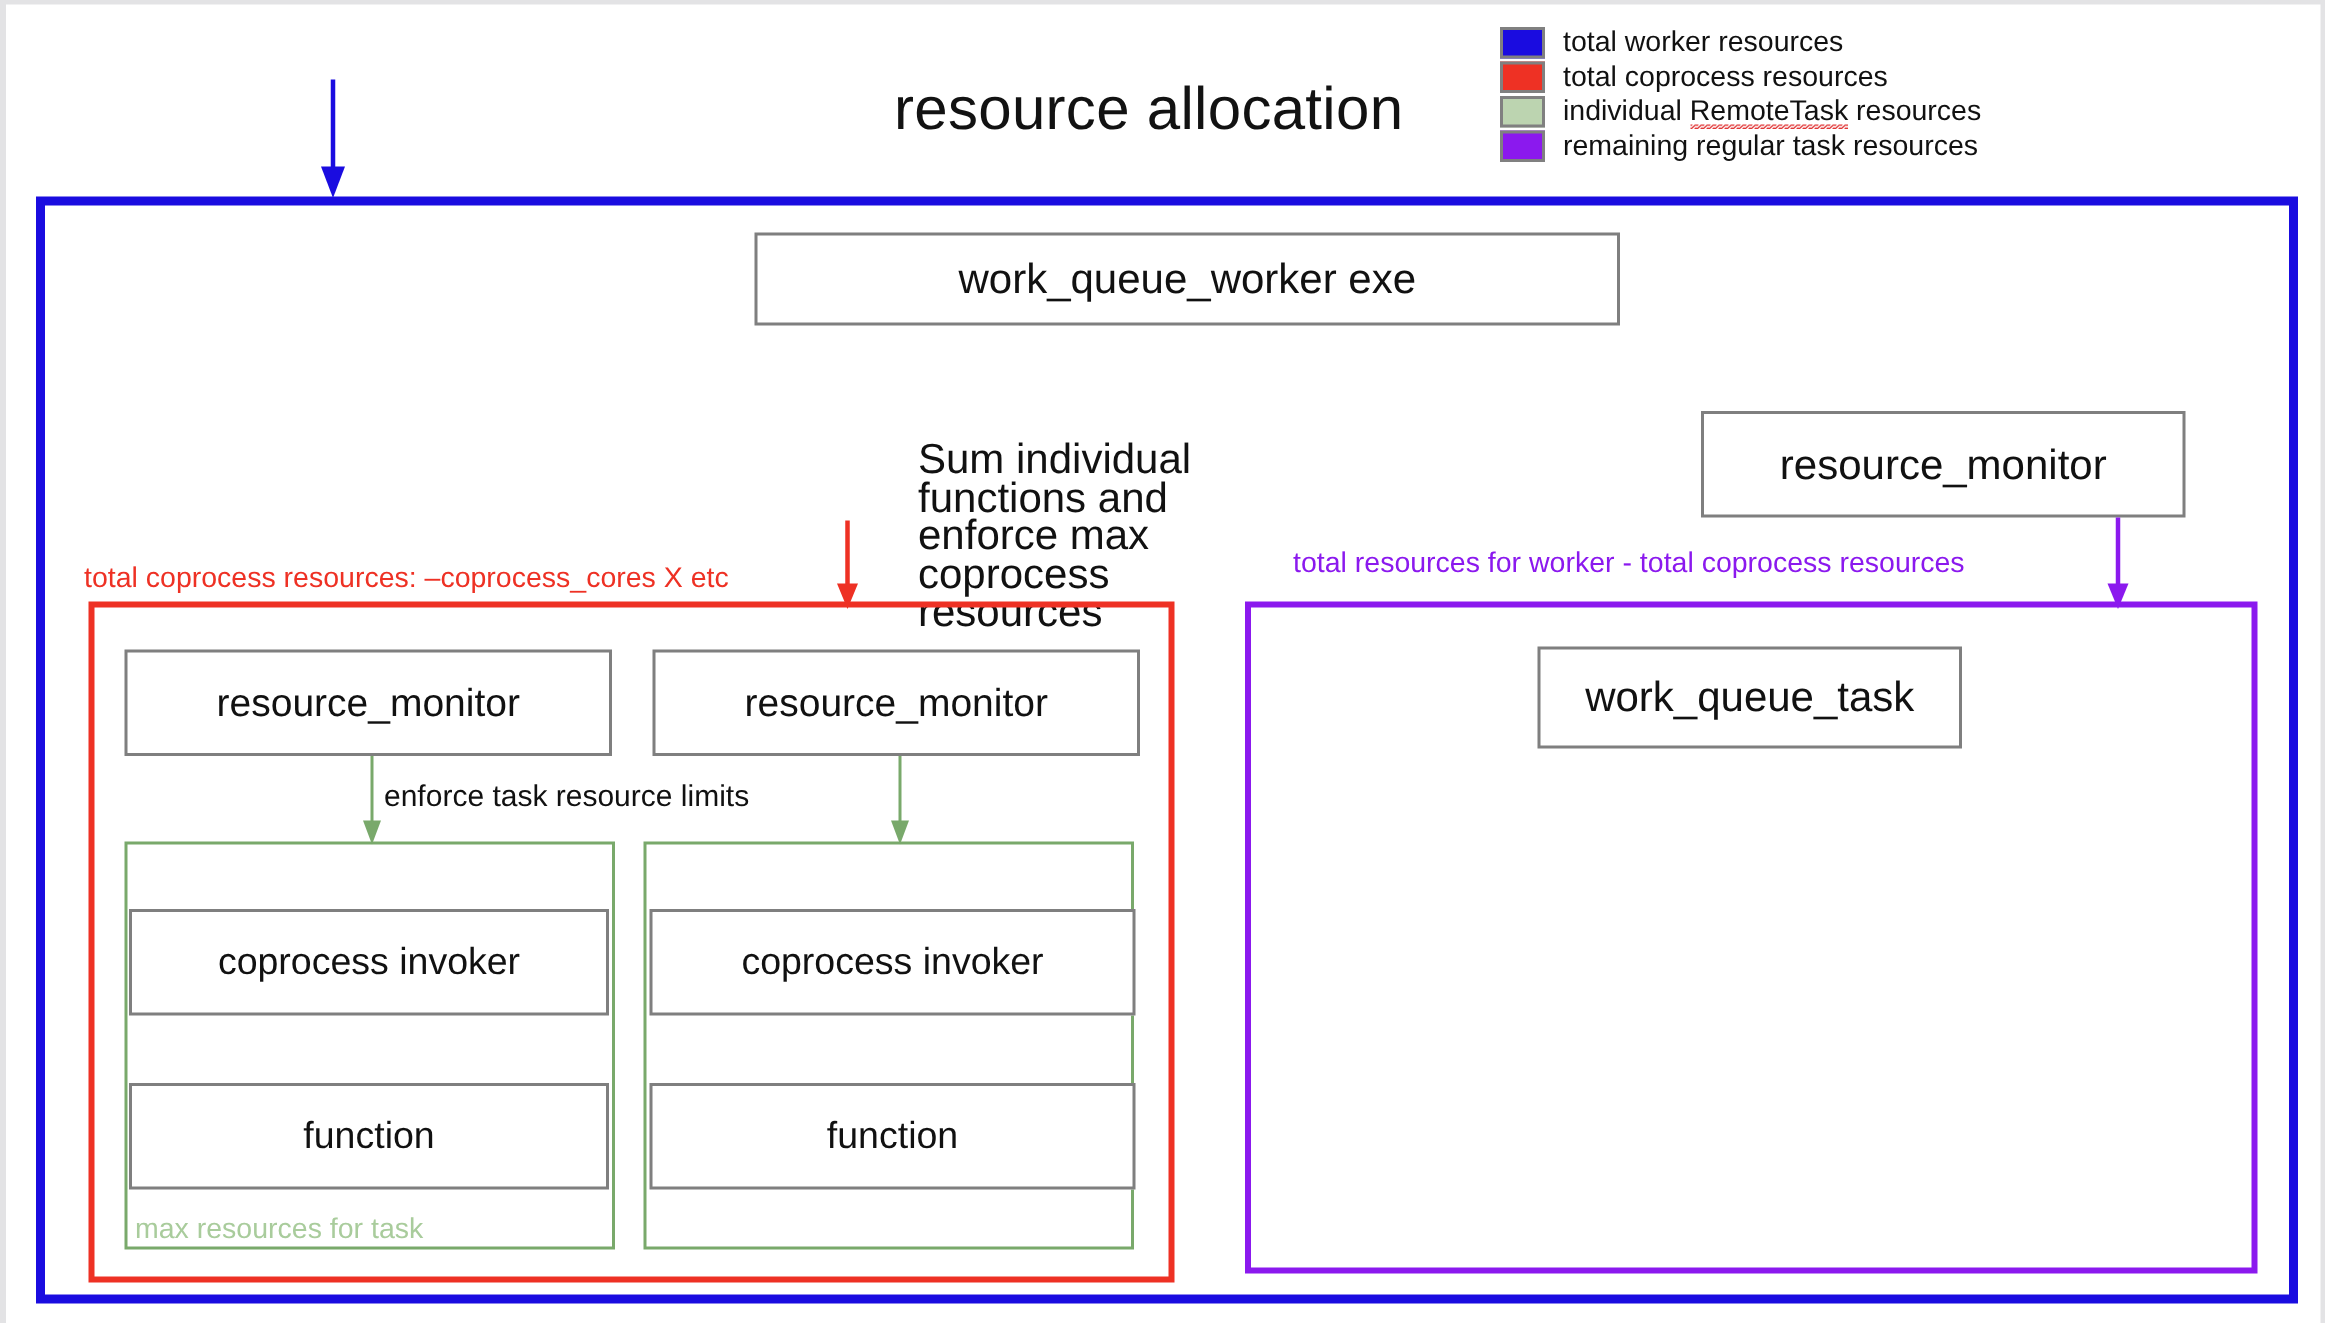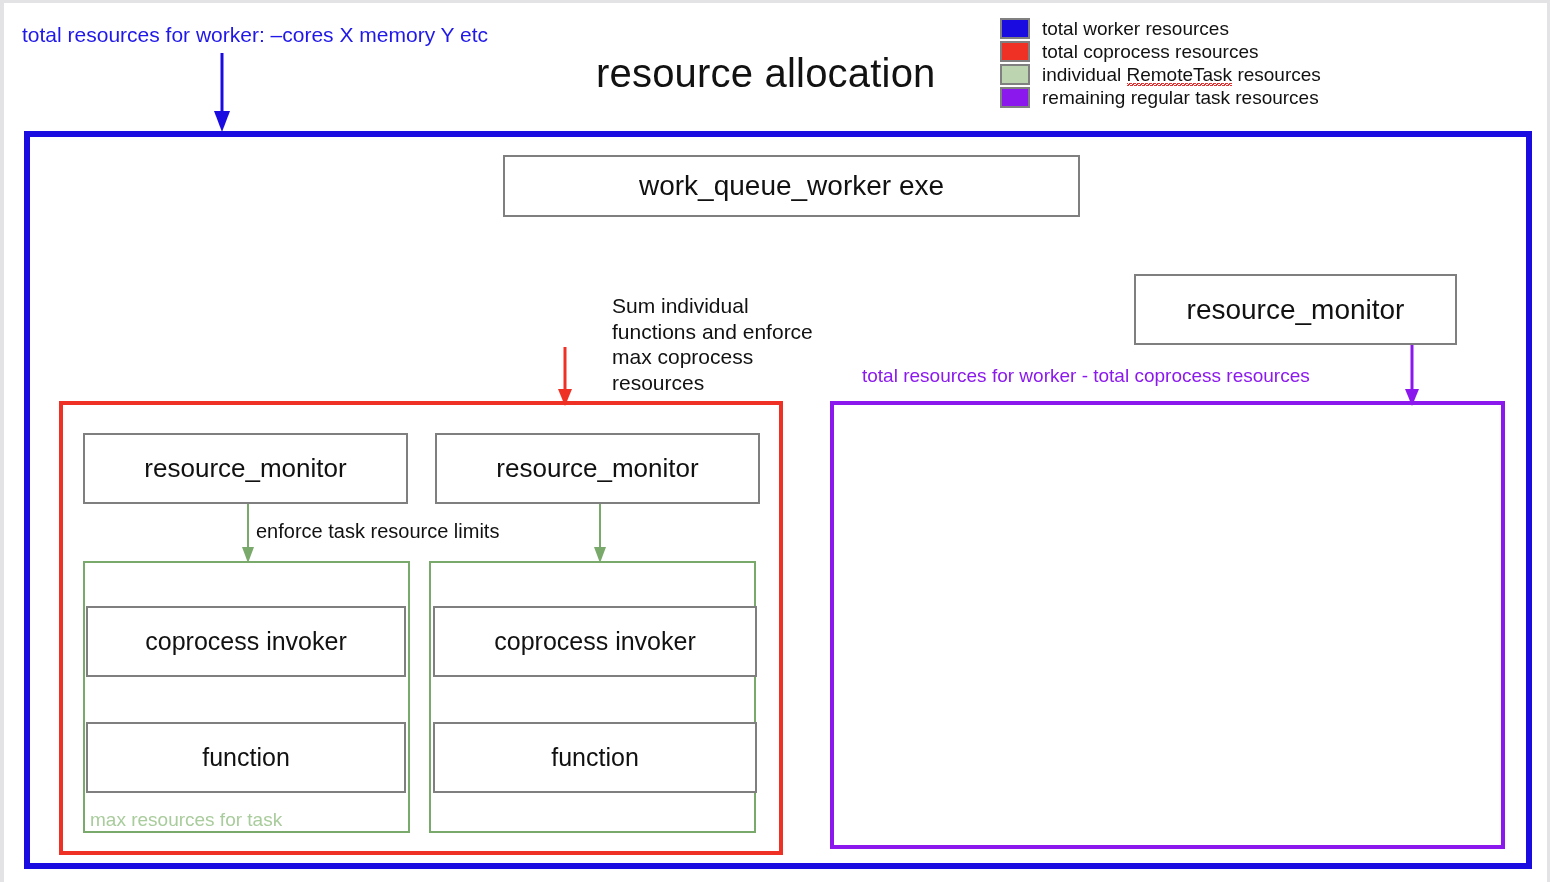--- a/index.html
+++ b/index.html
@@ -132,21 +132,21 @@
   #box-wq-task      { left: 1021px; top: 428px; width: 283px; height: 68px; font-size: 28px; }
   #box-invoker-1    { left: 82px;  top: 603px; width: 320px; height: 71px; font-size: 25px; }
   #box-invoker-2    { left: 429px; top: 603px; width: 324px; height: 71px; font-size: 25px; }
   #box-function-1   { left: 82px;  top: 719px; width: 320px; height: 71px; font-size: 25px; }
   #box-function-2   { left: 429px; top: 719px; width: 324px; height: 71px; font-size: 25px; }
 
   
   #note-sum {
     left: 608px; top: 290px;
     width: 215px;
-    font-size: 21px;
+    font-size: 28px;
     color: #111111;
     line-height: 25.5px;
   }
   #note-enforce {
     left: 252px; top: 517px;
     font-size: 20px;
     color: #111111;
     white-space: nowrap;
   }
 
@@ -155,21 +155,20 @@
   #arrow-red-ctrl   { left: 553px; top: 344px; width: 16px; height: 60px; }
   #arrow-purple-mon { left: 1400px; top: 342px; width: 16px; height: 62px; }
   #arrow-green-1    { left: 236px; top: 501px; width: 16px; height: 60px; }
   #arrow-green-2    { left: 588px; top: 501px; width: 16px; height: 60px; }
 </style>
 </head>
 <body>
 
 <div id="page">
 
-  <div class="abs" id="header-note">total resources for worker: –cores X memory Y etc</div>
 
   <svg class="abs arrow-svg" id="blue-top-arrow" viewBox="0 0 16 80">
     <line x1="8" y1="0" x2="8" y2="64" stroke="#1a0ce0" stroke-width="3"></line>
     <polygon points="8,79 0,58 16,58" fill="#1a0ce0"></polygon>
   </svg>
 
   <div class="abs" id="diagram-title">resource allocation</div>
 
   <div class="abs" id="legend">
     <div class="legend-row">
@@ -202,20 +201,21 @@
   <svg class="abs arrow-svg" id="arrow-red-ctrl" viewBox="0 0 16 60">
     <line x1="8" y1="0" x2="8" y2="46" stroke="#ee3124" stroke-width="3"></line>
     <polygon points="8,59 1,42 15,42" fill="#ee3124"></polygon>
   </svg>
 
   <svg class="abs arrow-svg" id="arrow-purple-mon" viewBox="0 0 16 62">
     <line x1="8" y1="0" x2="8" y2="48" stroke="#8b19ee" stroke-width="3"></line>
     <polygon points="8,61 1,44 15,44" fill="#8b19ee"></polygon>
   </svg>
 
+  <div class="abs frame-label" id="red-frame-label">total coprocess resources: –coprocess_cores X etc</div>
 
   <div class="abs frame-label" id="purple-frame-label">total resources for worker - total coprocess resources</div>
 
   <div class="abs" id="red-frame"></div>
 
   <div class="abs box" id="box-res-mon-1">resource_monitor</div>
   <div class="abs box" id="box-res-mon-2">resource_monitor</div>
 
   <div class="abs" id="note-enforce">enforce task resource limits</div>
 
@@ -232,14 +232,15 @@
   <div class="abs green-frame" id="green-frame-2"></div>
 
   <div class="abs frame-label" id="green-frame-label">max resources for task</div>
 
   <div class="abs box" id="box-invoker-1">coprocess invoker</div>
   <div class="abs box" id="box-invoker-2">coprocess invoker</div>
   <div class="abs box" id="box-function-1">function</div>
   <div class="abs box" id="box-function-2">function</div>
 
   <div class="abs" id="purple-frame"></div>
+  <div class="abs box" id="box-wq-task">work_queue_task</div>
 
 </div>
 
 </body></html>

